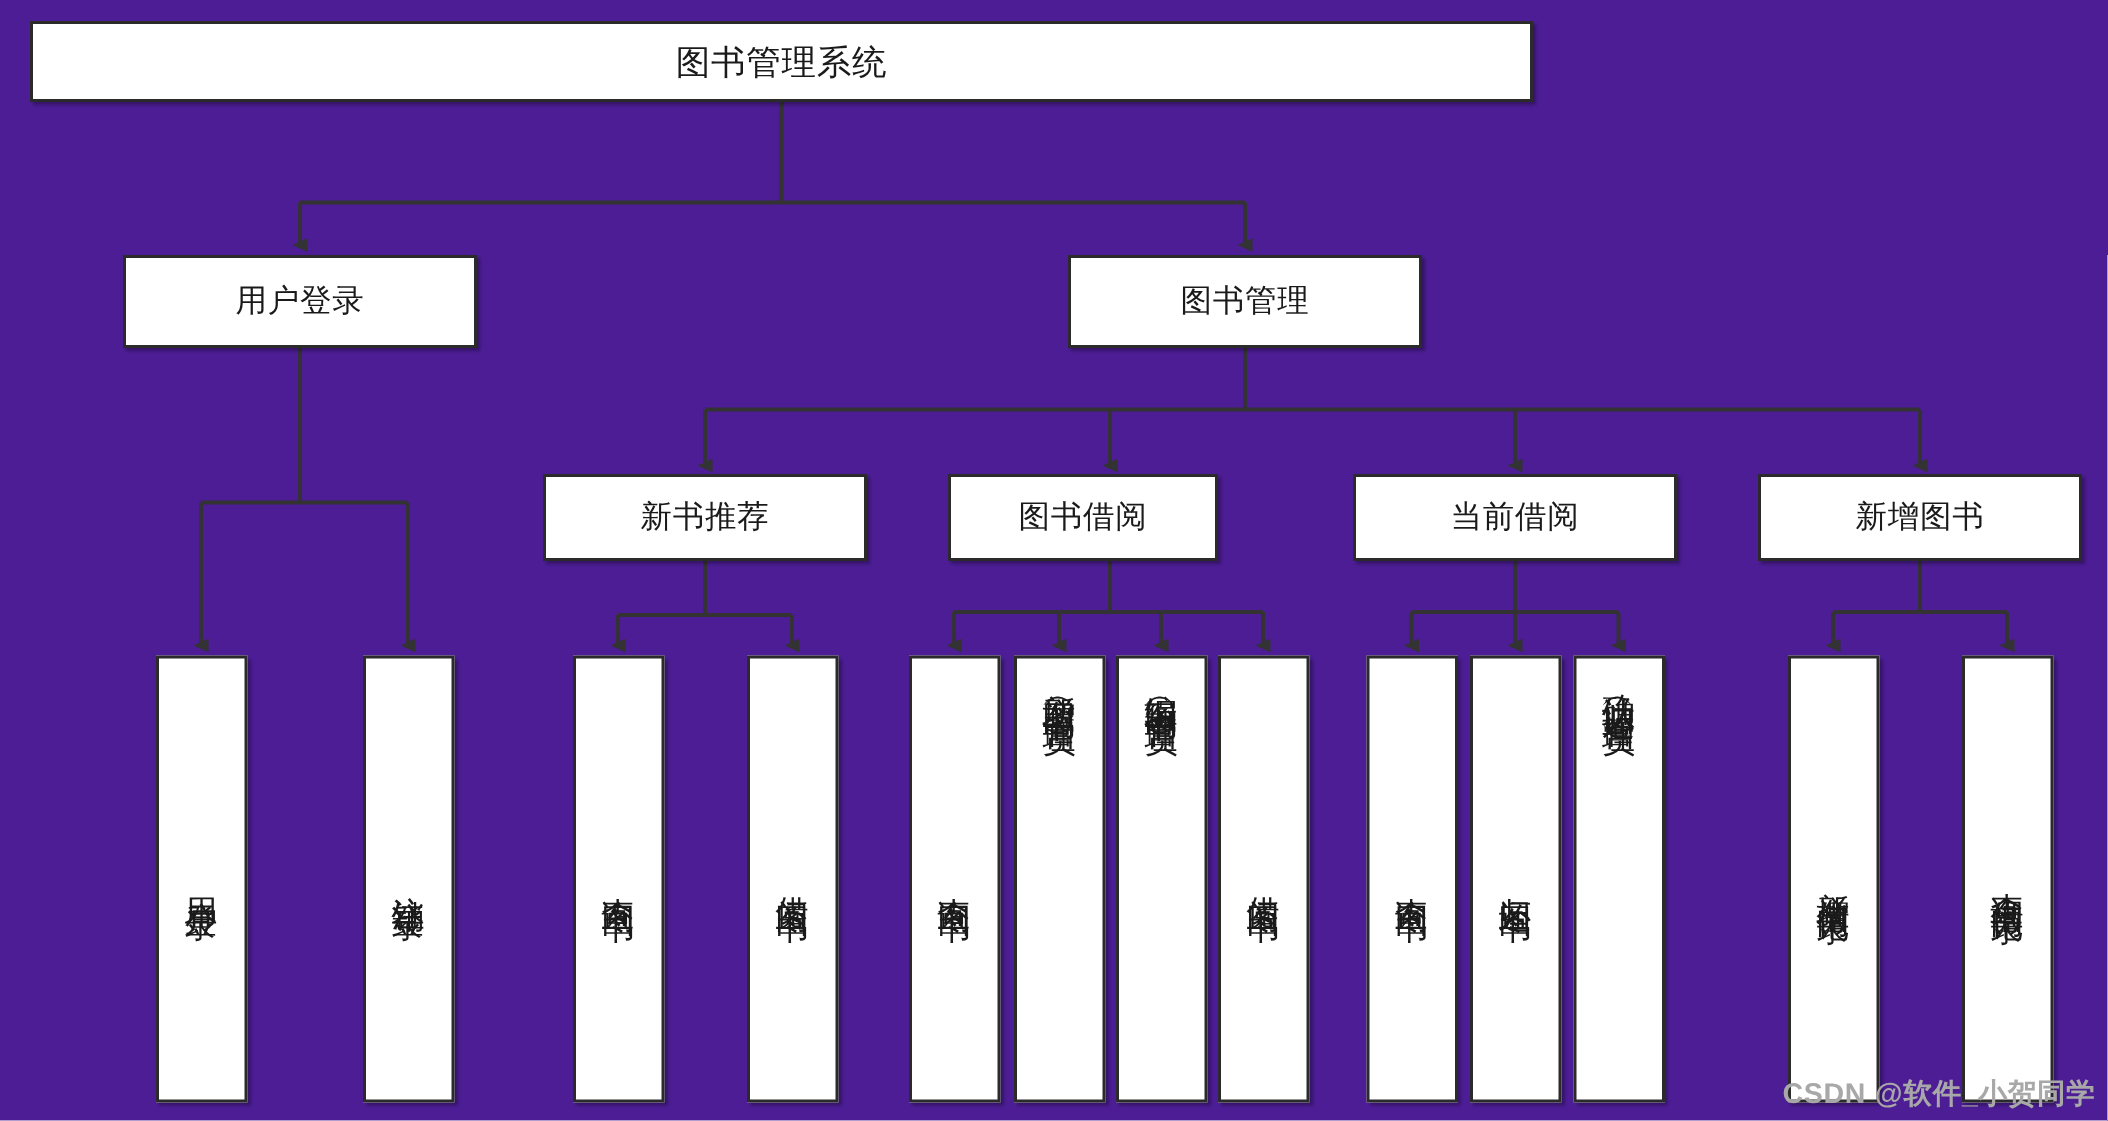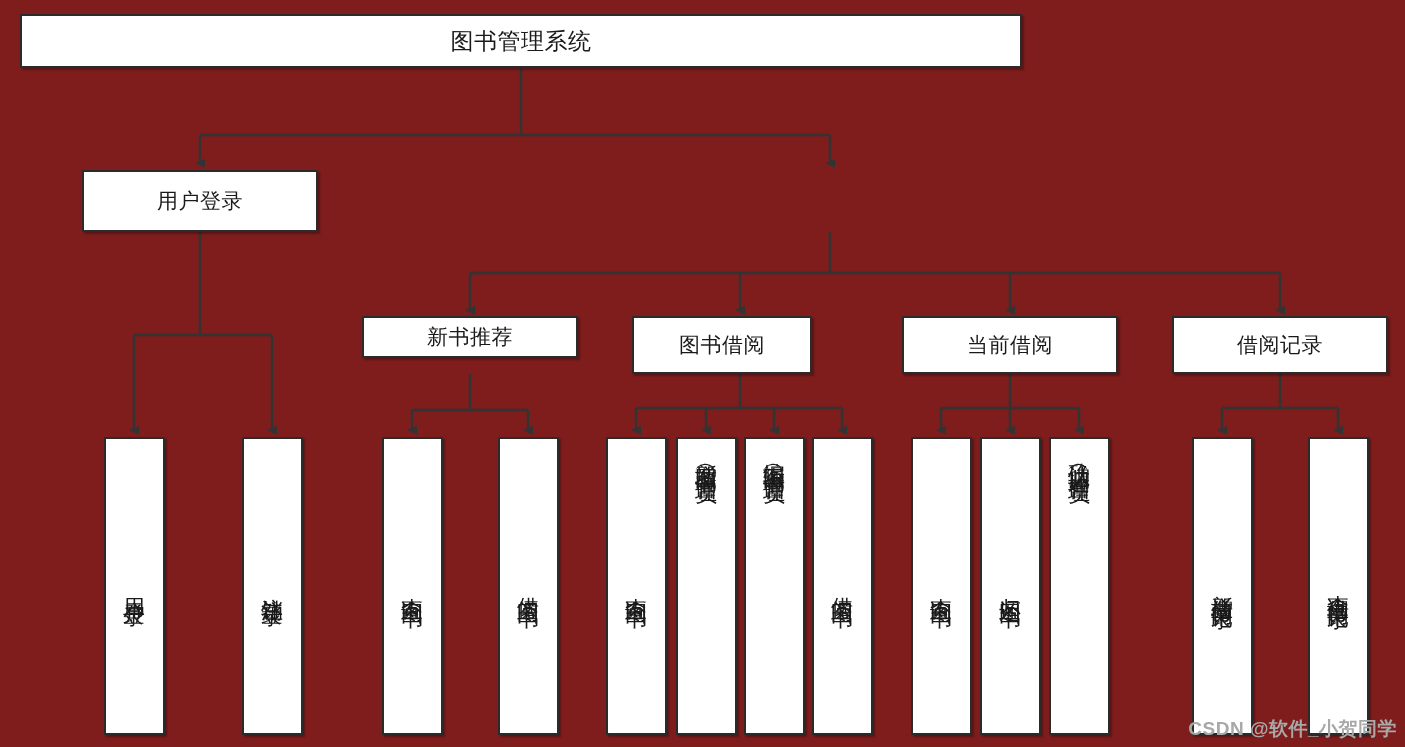--- a/index.html
+++ b/index.html
@@ -8,21 +8,21 @@
     background: #ffffff;
   }
   body {
     font-family: "Liberation Sans", "DejaVu Sans", sans-serif;
     color: #1a1a1a;
   }
   #canvas {
     position: relative;
     width: 1405px;
     height: 747px;
-    background: #7f1d1d;
+    background: #4c1d95;
     overflow: hidden;
   }
   svg.connectors {
     position: absolute;
     left: 0;
     top: 0;
     width: 1405px;
     height: 747px;
     pointer-events: none;
   }
@@ -128,32 +128,35 @@
     </g>
   </svg>
 
   <div class="node node-root" style="left:20px; top:14px; width:1002px; height:54px;">
     <span class="node-label">图书管理系统</span>
   </div>
 
   <div class="node node-tier1" style="left:82px; top:170px; width:236px; height:62px;">
     <span class="node-label">用户登录</span>
   </div>
-
-  <div class="node node-tier2" style="left:362px; top:316px; width:216px; height:42px;">
+  <div class="node node-tier1" style="left:712px; top:170px; width:236px; height:62px;">
+    <span class="node-label">图书管理</span>
+  </div>
+
+  <div class="node node-tier2" style="left:362px; top:316px; width:216px; height:58px;">
     <span class="node-label">新书推荐</span>
   </div>
   <div class="node node-tier2" style="left:632px; top:316px; width:180px; height:58px;">
     <span class="node-label">图书借阅</span>
   </div>
   <div class="node node-tier2" style="left:902px; top:316px; width:216px; height:58px;">
     <span class="node-label">当前借阅</span>
   </div>
   <div class="node node-tier2" style="left:1172px; top:316px; width:216px; height:58px;">
-    <span class="node-label">借阅记录</span>
+    <span class="node-label">新增图书</span>
   </div>
 
   <div class="node node-leaf leaf-center" style="left:104px; top:437px; width:61px; height:298px;">
     <span class="node-label">用户登录</span>
   </div>
   <div class="node node-leaf leaf-center" style="left:242px; top:437px; width:61px; height:298px;">
     <span class="node-label">注销登录</span>
   </div>
 
   <div class="node node-leaf leaf-center" style="left:382px; top:437px; width:61px; height:298px;">

